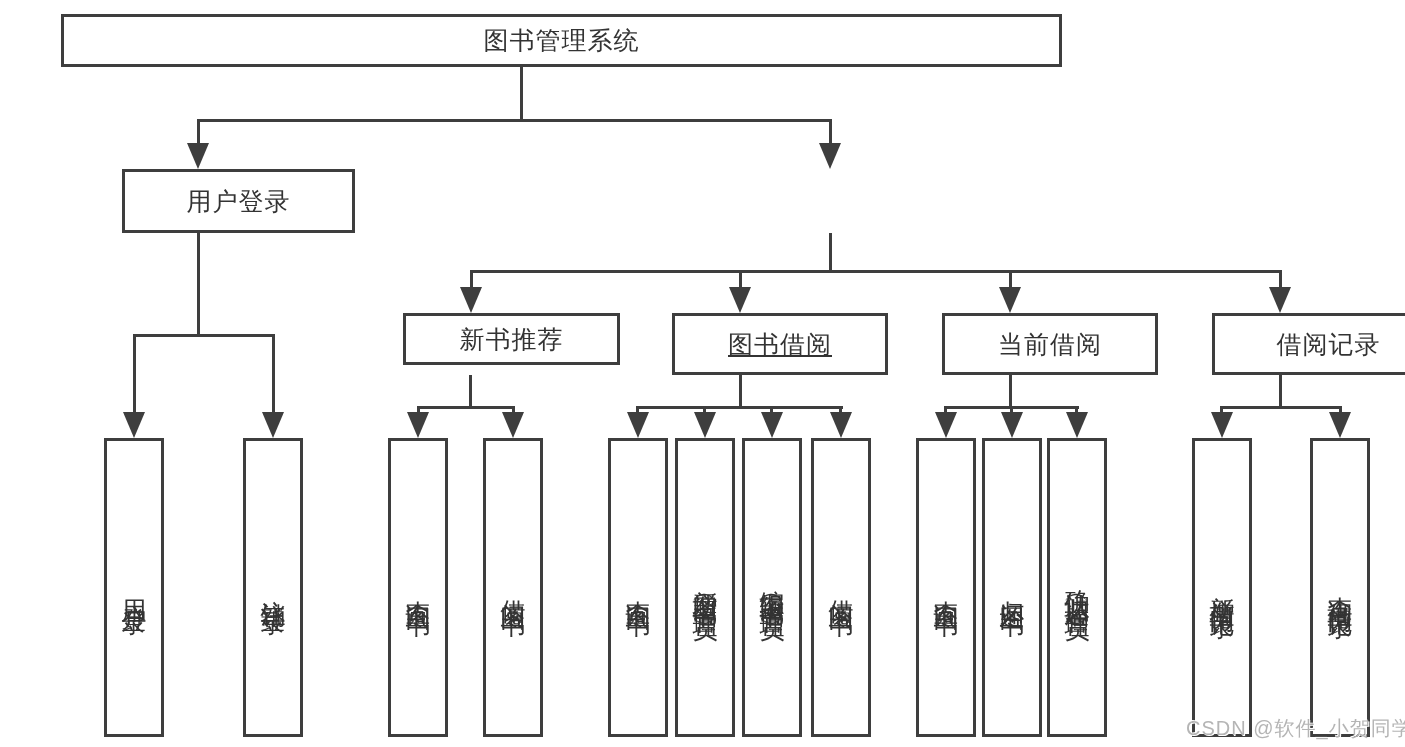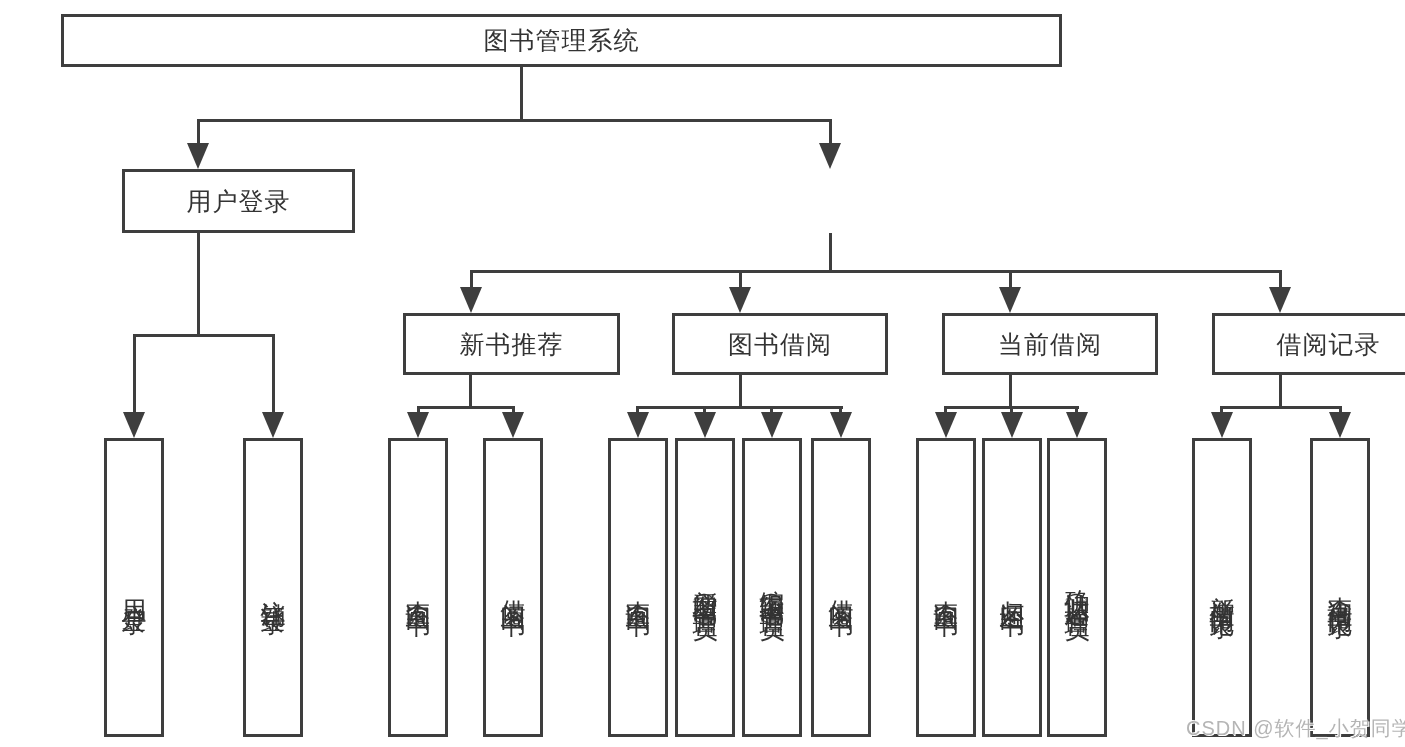--- a/index.html
+++ b/index.html
@@ -89,24 +89,24 @@
   <div class="ln" style="left:470px;top:270px;width:811px;height:3px;"></div>
   <div class="ln" style="left:470px;top:270px;width:3px;height:20px;"></div>
   <div class="ln" style="left:739px;top:270px;width:3px;height:20px;"></div>
   <div class="ln" style="left:1009px;top:270px;width:3px;height:20px;"></div>
   <div class="ln" style="left:1279px;top:270px;width:3px;height:20px;"></div>
   <div class="arrow" style="left:460px;top:287px;"></div>
   <div class="arrow" style="left:729px;top:287px;"></div>
   <div class="arrow" style="left:999px;top:287px;"></div>
   <div class="arrow" style="left:1269px;top:287px;"></div>
 
-  <div class="box" style="left:363px;top:313px;width:217px;height:62px;">
+  <div class="box" style="left:363px;top:313px;width:217px;height:52px;">
     <span>新书推荐</span>
   </div>
-  <div class="box" style="left:632px;top:313px;width:216px;height:62px;">
+  <div class="box" style="left:632px;top:313px;width:216px;height:62px;text-decoration:underline;">
     <span>图书借阅</span>
   </div>
   <div class="box" style="left:902px;top:313px;width:216px;height:62px;">
     <span>当前借阅</span>
   </div>
   <div class="box" style="left:1172px;top:313px;width:217px;height:62px;padding-left:16px;">
     <span>借阅记录</span>
   </div>
 
   <div class="ln" style="left:469px;top:375px;width:3px;height:33px;"></div>

